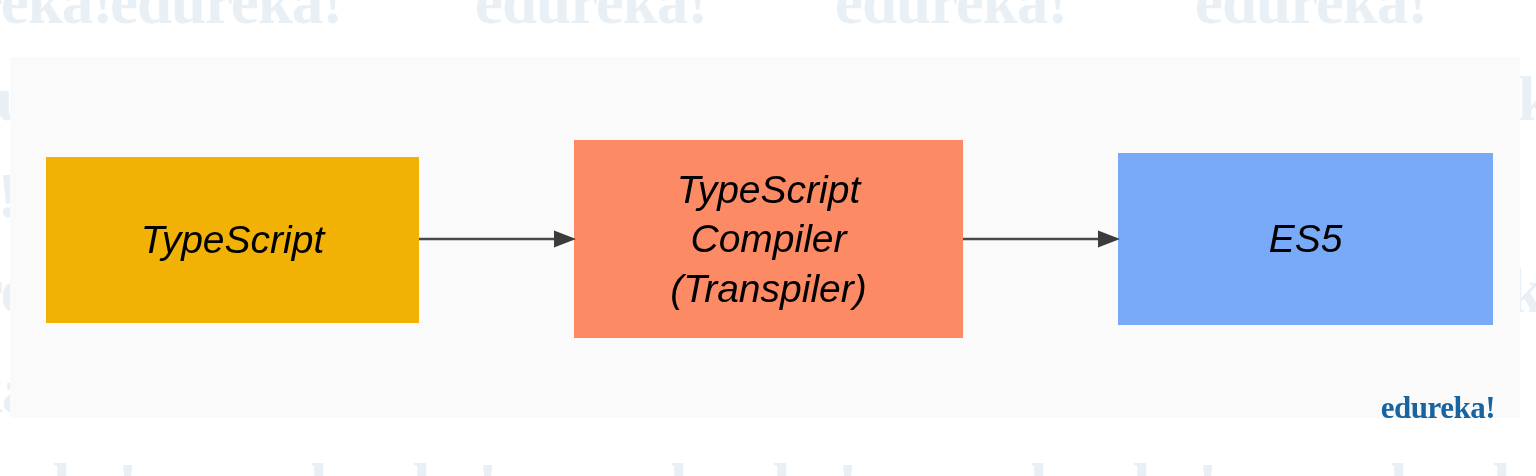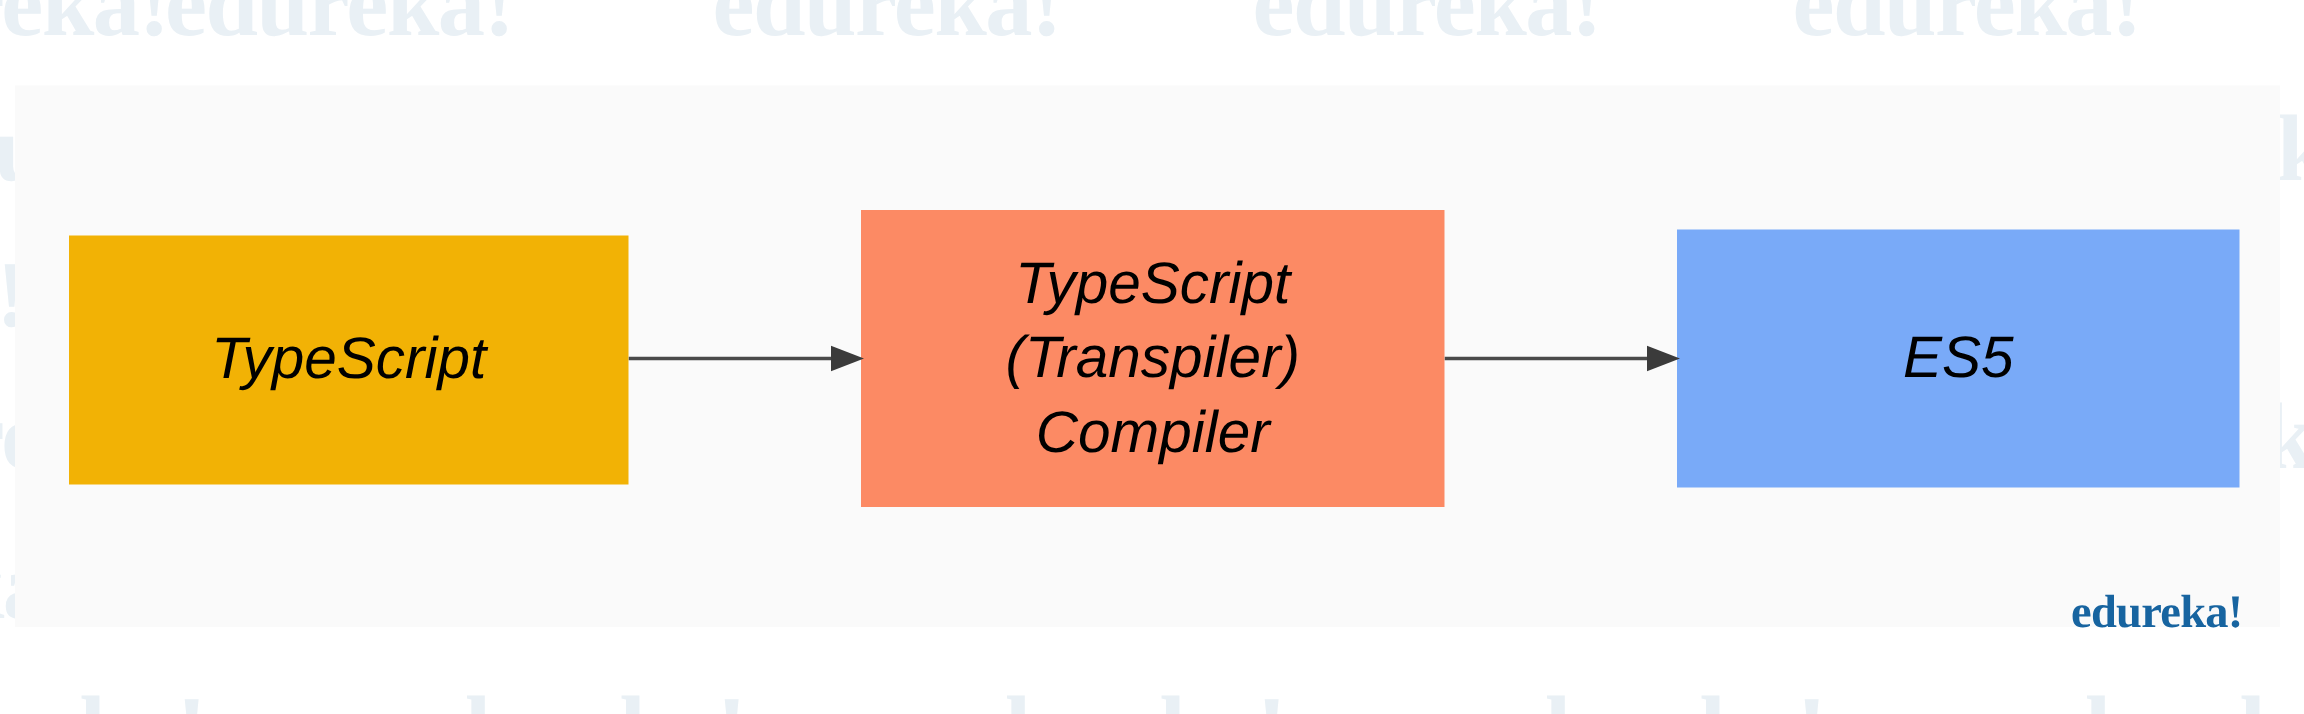--- a/index.html
+++ b/index.html
@@ -168,22 +168,22 @@
 
     <div class="node" id="node-source" style="background: rgb(242, 178, 5); color: rgb(0, 0, 0);">
       <div>
         <span class="node-text">TypeScript</span>
       </div>
     </div>
 
     <div class="node" id="node-compiler" style="background: rgb(252, 138, 100); color: rgb(0, 0, 0);">
       <div>
         <span class="node-text">TypeScript</span>
+        <span class="node-text">Compiler</span>
         <span class="node-text">(Transpiler)</span>
-        <span class="node-text">Compiler</span>
       </div>
     </div>
 
     <div class="node" id="node-output" style="background: rgb(121, 170, 248); color: rgb(0, 0, 0);">
       <div>
         <span class="node-text">ES5</span>
       </div>
     </div>
 
     <svg class="connector" id="connector-1" viewBox="0 0 157 34" width="157" height="34">

